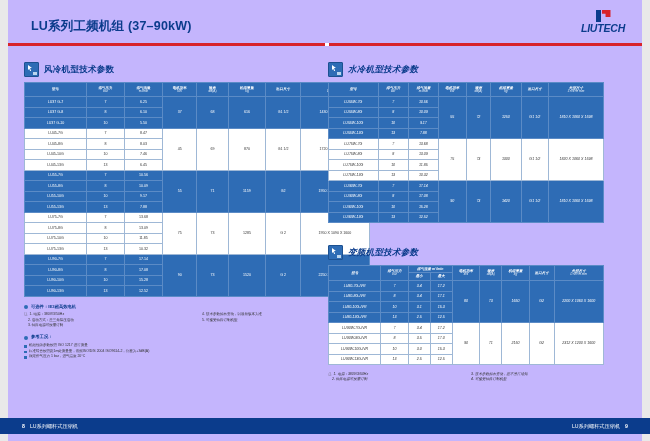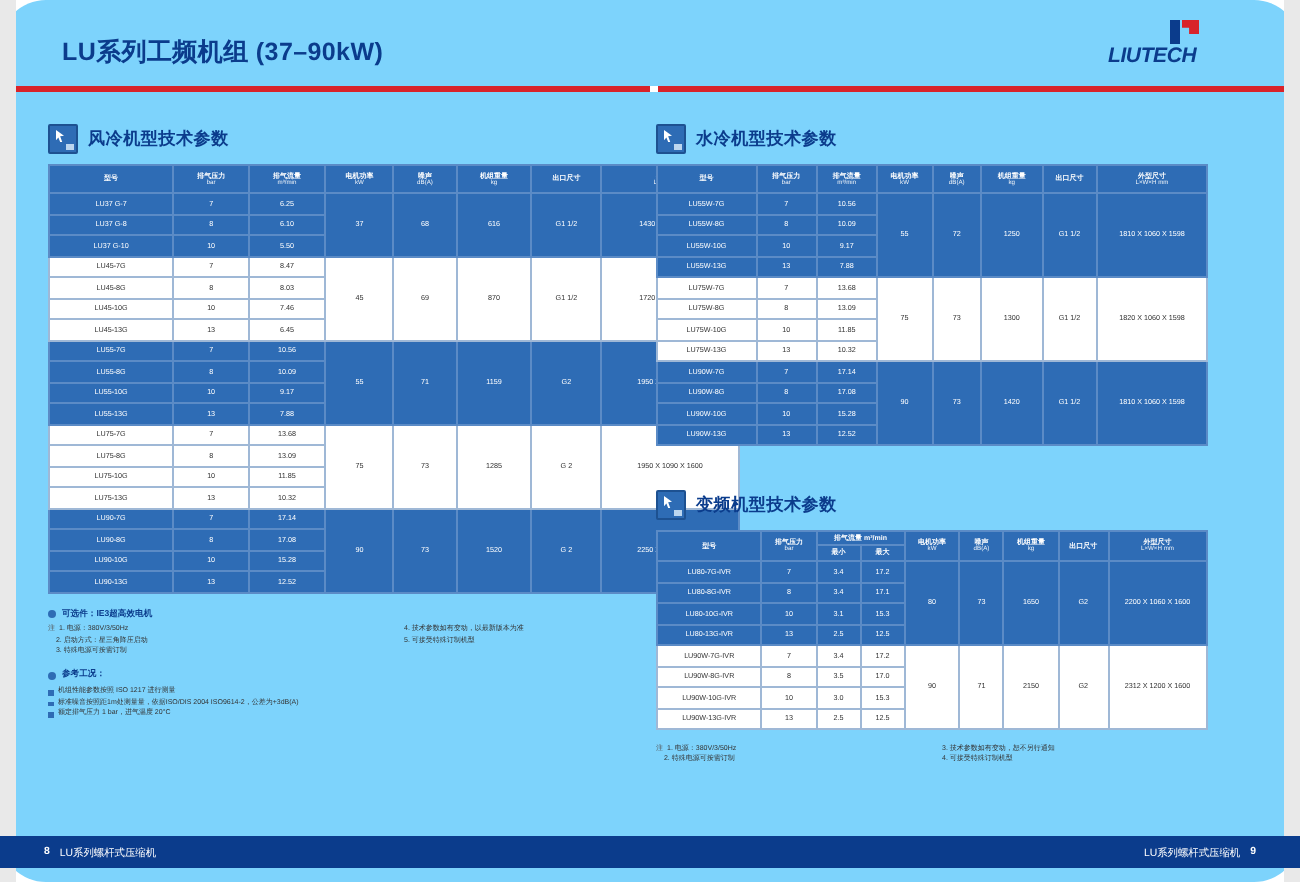--- a/index.html
+++ b/index.html
@@ -13,22 +13,21 @@
     position: relative;
     font-family: "Liberation Sans", "DejaVu Sans", sans-serif;
     overflow: hidden;
     color: #1a1a1a;
   }
 
   
   .page {
     position: absolute;
     inset: 0;
-    background: #7dd3fc;
-    border-radius: 23px;
+    background: #c4b5fd;
   }
   .page-edge-left,
   .page-edge-right {
     position: absolute;
     top: 0;
     bottom: 0;
     width: 8px;
     background: #e9e9e9;
   }
   .page-edge-left { left: 0; }
@@ -45,24 +44,25 @@
     left: 31px;
     top: 18px;
     font-size: 12.5px;
     font-weight: bold;
     color: #0b3c8c;
     letter-spacing: .2px;
     white-space: nowrap;
   }
   .logo {
     position: absolute;
-    right: 20px;
+    right: 9px;
     top: 10px;
     width: 76px;
     height: 30px;
+    text-align: center;
   }
   .logo-mark {
     width: 15px;
     height: 12px;
     margin: 0 auto 1px auto;
     position: relative;
   }
   .logo-mark .bar-blue {
     position: absolute;
     left: 0; top: 0;
@@ -99,21 +99,21 @@
     height: 3px;
     background: #ffffff;
   }
 
   
   .col {
     position: absolute;
     top: 62px;
   }
   .col-left  { left: 24px;  width: 346px; }
-  .col-right { left: 328px; width: 276px; }
+  .col-right { left: 328px; width: 276px; font-style: italic; }
 
   
   .section {
     margin-bottom: 0;
   }
   .section-head {
     display: flex;
     align-items: center;
     gap: 5px;
     margin-bottom: 5px;

